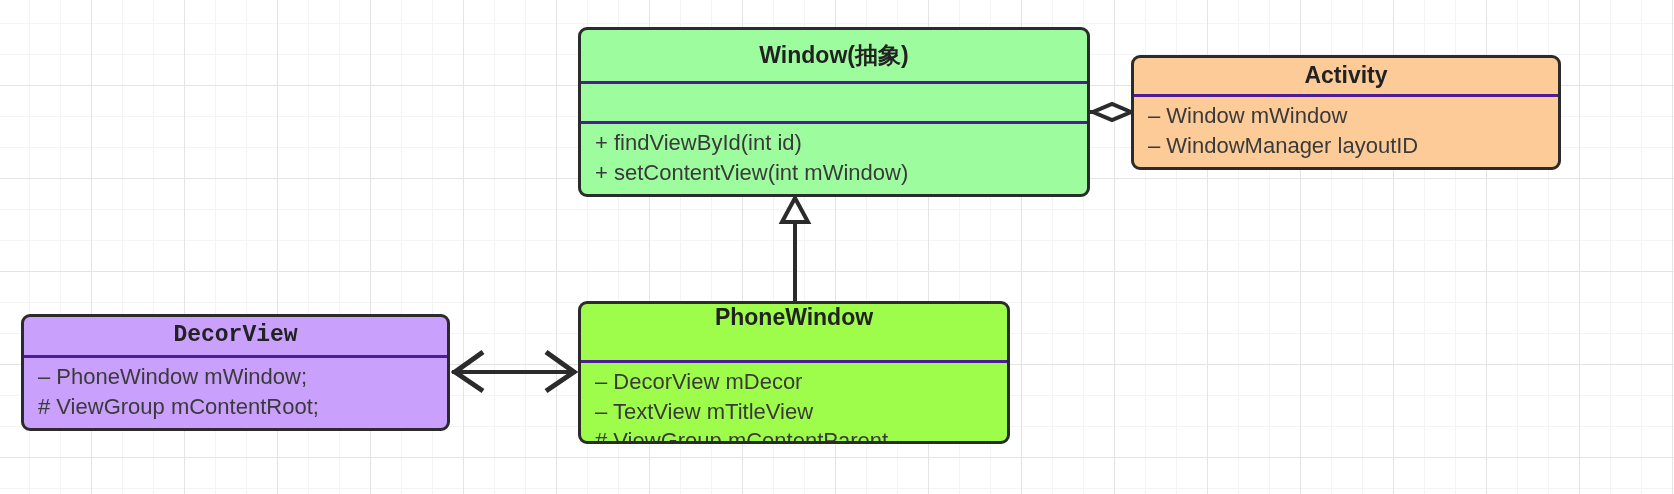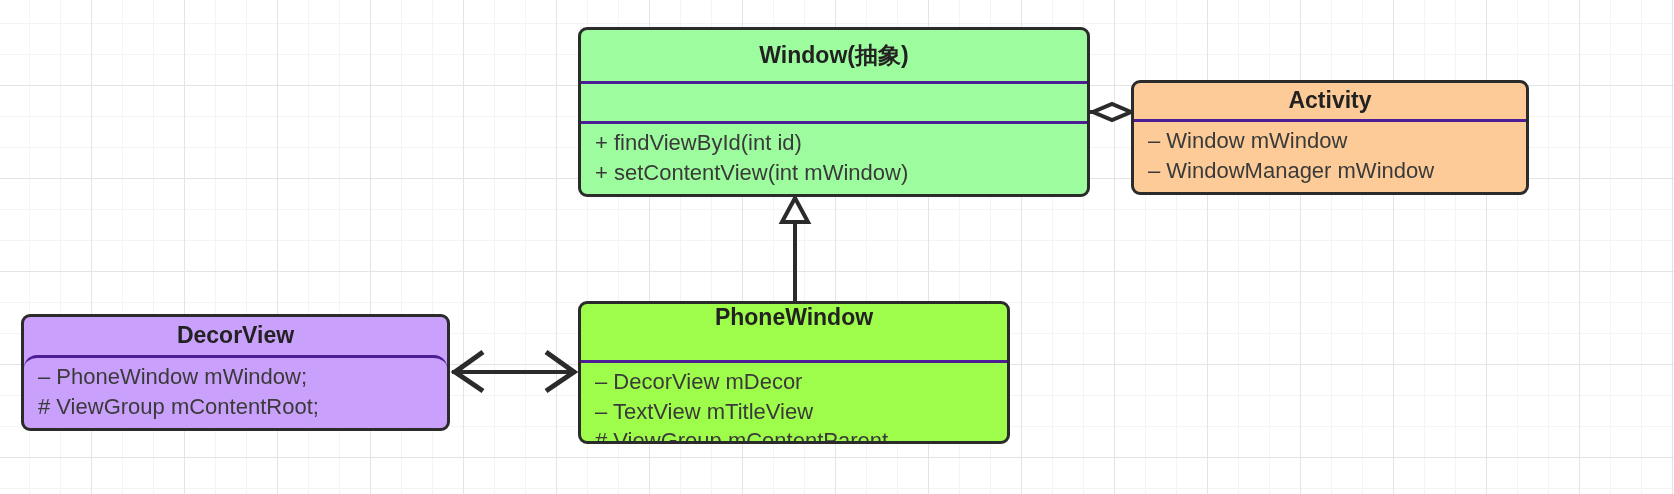--- a/index.html
+++ b/index.html
@@ -62,31 +62,31 @@
   .uml-row {
     white-space: nowrap;
   }
 
   
   #box-window      { left: 578px; top: 27px;  width: 512px; height: 170px; background: #9DFC9D; }
   #box-window .uml-title   { height: 58px; }
   #box-window .sec-empty   { height: 46px; }
   #box-window .sec-methods { flex: 1; }
 
-  #box-activity    { left: 1131px; top: 55px; width: 398px; height: 115px; background: #FCCB97; margin-top: 25px; }
+  #box-activity    { left: 1131px; top: 55px; width: 430px; height: 115px; background: #FCCB97; }
   #box-activity .uml-title { height: 54px; }
   #box-activity .sec-fields { flex: 1; }
 
   #box-phonewindow { left: 578px; top: 301px; width: 432px; height: 143px; background: #9EFC4A; gap: 28px; }
   #box-phonewindow .uml-title { height: 49px; }
   #box-phonewindow .sec-fields { flex: 1; }
 
   #box-decorview   { left: 21px;  top: 314px; width: 429px; height: 117px; background: #C9A0FB; }
-  #box-decorview .uml-title { height: 51px; }
-  #box-decorview .sec-fields { flex: 1; border-radius: 13px; }
+  #box-decorview .uml-title { height: 51px; font-family: Liberation Mono, monospace; }
+  #box-decorview .sec-fields { flex: 1; }
 
   
   .connector-layer {
     position: absolute;
     left: 0;
     top: 0;
     width: 1674px;
     height: 494px;
     pointer-events: none;
   }
@@ -122,21 +122,21 @@
     <div class="uml-section sec-methods">
       <div class="uml-row">+ findViewById(int id)</div>
       <div class="uml-row">+ setContentView(int mWindow)</div>
     </div>
   </div>
 
   <div class="uml-class" id="box-activity">
     <div class="uml-title">Activity</div>
     <div class="uml-section sec-fields">
       <div class="uml-row">– Window mWindow</div>
-      <div class="uml-row">– WindowManager mWindow</div>
+      <div class="uml-row">– WindowManager layoutID</div>
     </div>
   </div>
 
   <div class="uml-class" id="box-phonewindow">
     <div class="uml-title">PhoneWindow</div>
     <div class="uml-section sec-fields">
       <div class="uml-row">– DecorView mDecor</div>
       <div class="uml-row">– TextView mTitleView</div>
       <div class="uml-row"># ViewGroup mContentParent</div>
     </div>

